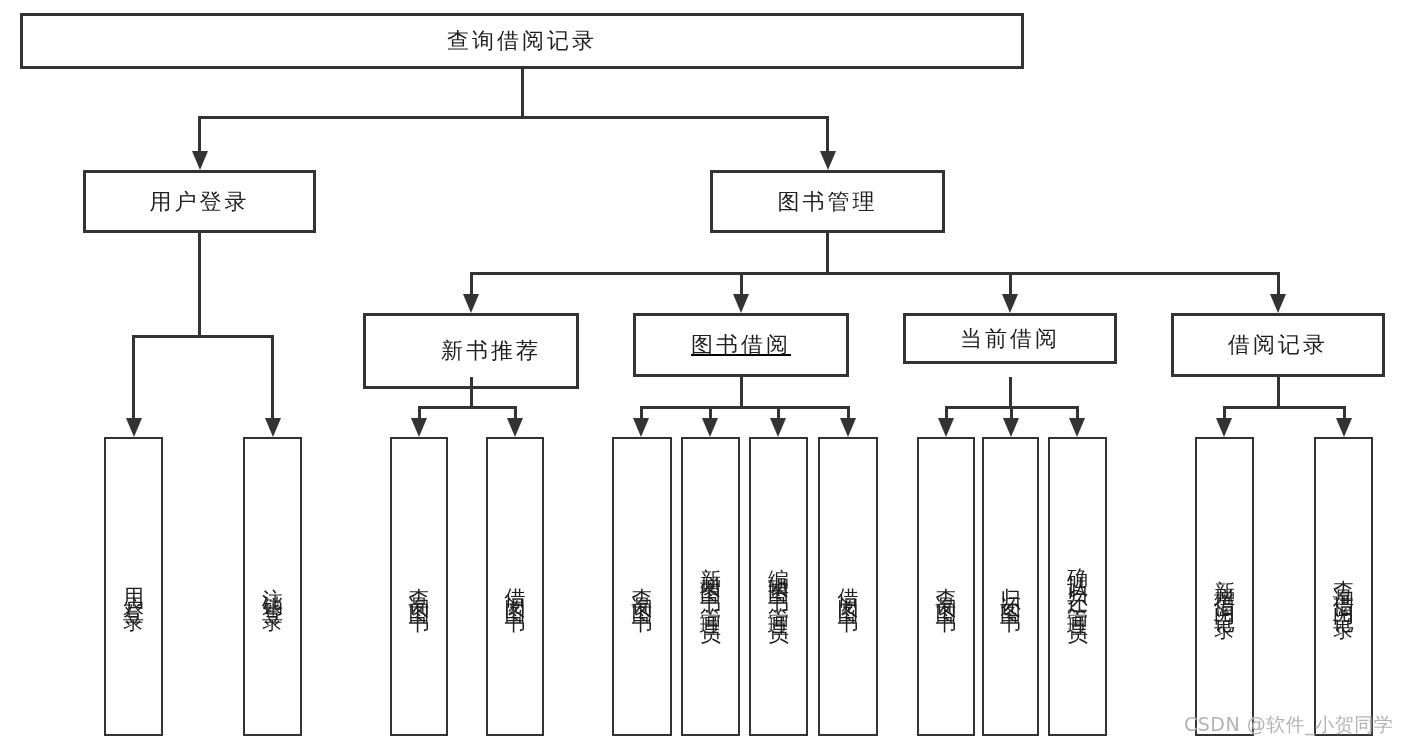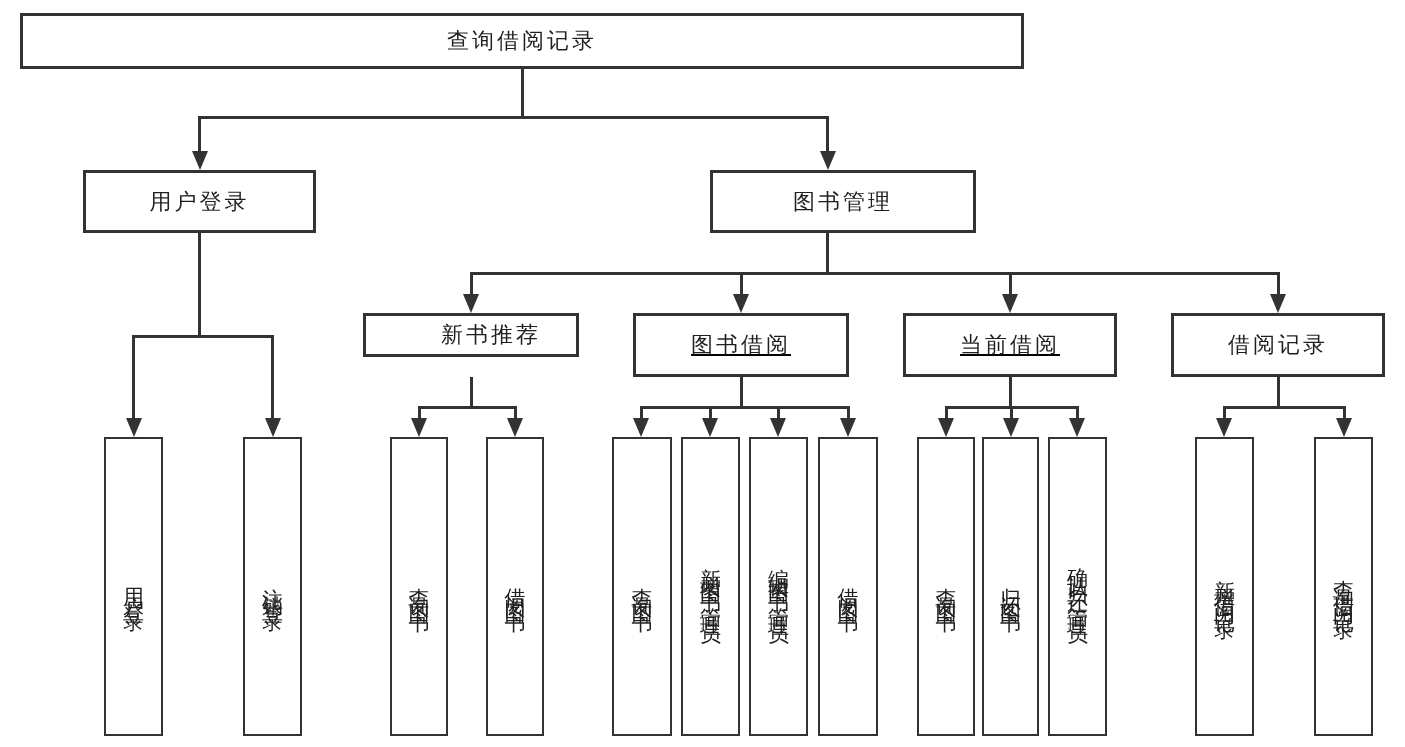--- a/index.html
+++ b/index.html
@@ -85,21 +85,21 @@
   <div class="vline" style="left:520.5px; top:69px; height:48px;"></div>
   <div class="hline" style="left:198px; top:116px; width:631px;"></div>
   <div class="vline" style="left:198px; top:116px; height:36px;"></div>
   <div class="arrow" style="left:191.5px; top:151px;"></div>
   <div class="vline" style="left:826px; top:116px; height:36px;"></div>
   <div class="arrow" style="left:819.5px; top:151px;"></div>
 
   <div class="box" style="left:83px; top:170px; width:233px; height:63px;">
     <span class="lbl">用户登录</span>
   </div>
-  <div class="box" style="left:710px; top:170px; width:266px; height:63px;align-items:center;">
+  <div class="box" style="left:710px; top:170px; width:235px; height:63px;align-items:center;">
     <span class="lbl">图书管理</span>
   </div>
 
   <div class="vline" style="left:198px; top:233px; height:104px;"></div>
   <div class="hline" style="left:132px; top:335px; width:142px;"></div>
   <div class="vline" style="left:132px; top:335px; height:84px;"></div>
   <div class="arrow" style="left:125.5px; top:418px;"></div>
   <div class="vline" style="left:271px; top:335px; height:84px;"></div>
   <div class="arrow" style="left:264.5px; top:418px;"></div>
 
@@ -107,27 +107,27 @@
   <div class="hline" style="left:469.5px; top:272px; width:810px;"></div>
   <div class="vline" style="left:469.5px; top:272px; height:24px;"></div>
   <div class="arrow" style="left:463px; top:294px;"></div>
   <div class="vline" style="left:739.5px; top:272px; height:24px;"></div>
   <div class="arrow" style="left:733px; top:294px;"></div>
   <div class="vline" style="left:1008.5px; top:272px; height:24px;"></div>
   <div class="arrow" style="left:1002px; top:294px;"></div>
   <div class="vline" style="left:1276.5px; top:272px; height:24px;"></div>
   <div class="arrow" style="left:1270px; top:294px;"></div>
 
-  <div class="box" style="left:363px; top:313px; width:216px; height:44px;padding-left:40px;">
+  <div class="box" style="left:363px; top:313px; width:216px; height:76px;padding-left:40px;">
     <span class="lbl">新书推荐</span>
   </div>
   <div class="box" style="left:633px; top:313px; width:216px; height:64px;text-decoration:underline;">
     <span class="lbl">图书借阅</span>
   </div>
-  <div class="box" style="left:903px; top:313px; width:214px; height:64px;text-decoration:underline;">
+  <div class="box" style="left:903px; top:313px; width:214px; height:51px;">
     <span class="lbl">当前借阅</span>
   </div>
   <div class="box" style="left:1171px; top:313px; width:214px; height:64px;">
     <span class="lbl">借阅记录</span>
   </div>
 
   <div class="vline" style="left:469.5px; top:377px; height:31px;"></div>
   <div class="hline" style="left:417.5px; top:406px; width:99px;"></div>
   <div class="vline" style="left:417.5px; top:406px; height:14px;"></div>
   <div class="arrow" style="left:411px; top:418px;"></div>
@@ -198,14 +198,15 @@
     <span class="lbl">确认归还（管理员）</span>
   </div>
 
   <div class="box leaf" style="left:1195px; top:437px; width:59px; height:299px;">
     <span class="lbl">新增借阅记录</span>
   </div>
   <div class="box leaf" style="left:1314px; top:437px; width:59px; height:299px;">
     <span class="lbl">查询借阅记录</span>
   </div>
 
+  <div class="watermark">CSDN @软件_小贺同学</div>
 
 </div>
 
 </body></html>

